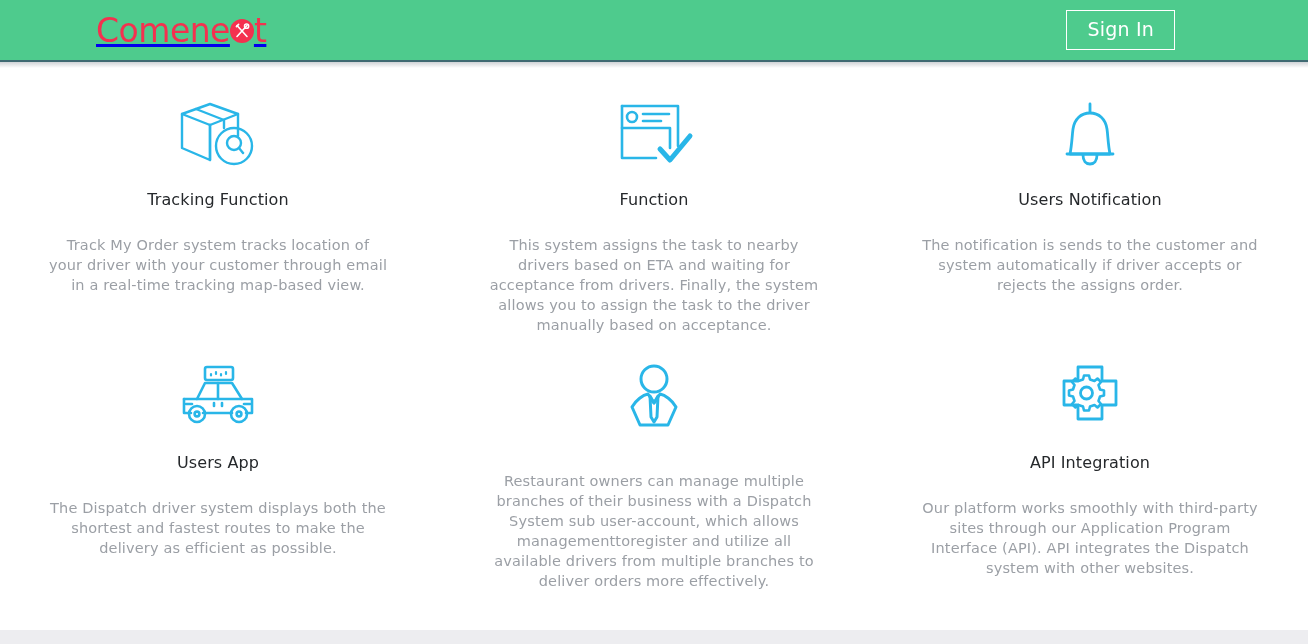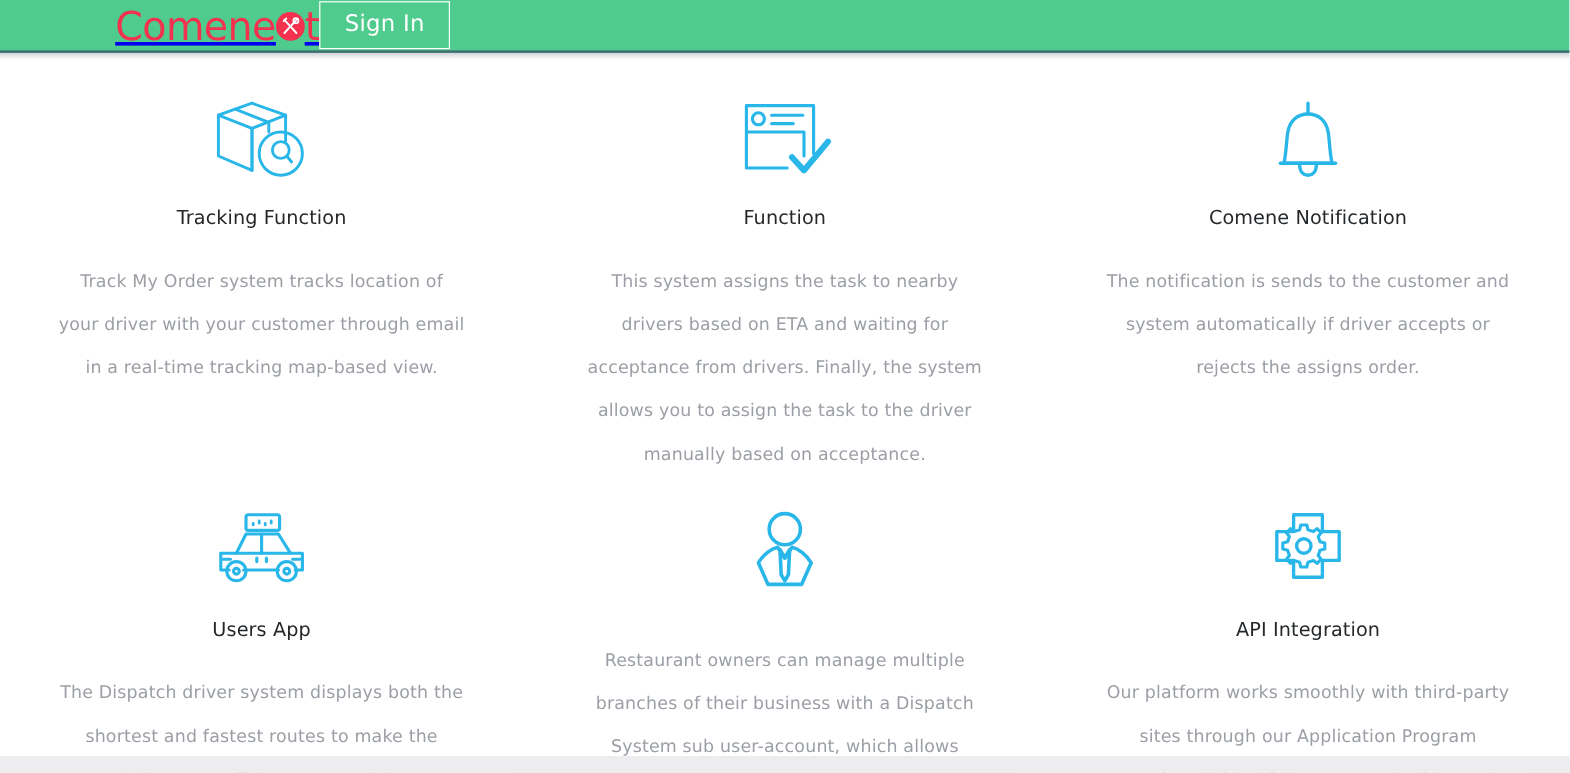--- a/index.html
+++ b/index.html
@@ -9,25 +9,25 @@
     height: 644px;
     overflow: hidden;
     background: #ffffff;
     font-family: "Liberation Sans", sans-serif;
   }
 
   
   .site-header {
     position: relative;
     width: 1308px;
-    height: 44px;
+    height: 62px;
     background: #4ECB8D;
     display: flex;
     align-items: center;
-    justify-content: flex-start;
+    justify-content: space-between;
     padding: 0 133px 0 96px;
     border-bottom: 2px solid #3f6a72;
   }
   .header-shadow {
     width: 1308px;
     height: 6px;
     background: linear-gradient(to bottom, rgba(120,130,140,0.35), rgba(255,255,255,0));
   }
 
   .brand {
@@ -93,21 +93,21 @@
     font-size: 16px;
     font-weight: 400;
     color: #25282b;
     margin-top: 8px;
     letter-spacing: 0.1px;
   }
 
   .feature-desc {
     font-family: "DejaVu Sans", sans-serif;
     font-size: 14.5px;
-    line-height: 36px;
+    line-height: 20px;
     color: #9b9fa5;
     margin-top: 26px;
     letter-spacing: 0.15px;
   }
 
   
   .bottom-band {
     position: absolute;
     left: 0;
     top: 630px;
@@ -179,21 +179,21 @@
 
   <section class="feature">
     <div class="feature-icon">
       <svg width="92" height="80" viewBox="0 0 92 80" fill="none" stroke="#29B6E8" stroke-width="2.8" stroke-linejoin="round" stroke-linecap="round">
         <line x1="46" y1="8" x2="46" y2="16"></line>
         <path d="M26 58 C28 48 28 40 29 33 C30.5 23 37 17 46 17 C55 17 61.5 23 63 33 C64 40 64 48 66 58 Z"></path>
         <line x1="23" y1="58" x2="69" y2="58"></line>
         <path d="M39 59 C39 65 42 68 46 68 C50 68 53 65 53 59"></path>
       </svg>
     </div>
-    <h3 class="feature-title">Comene Notification</h3>
+    <h3 class="feature-title">Users Notification</h3>
     <p class="feature-desc">The notification is sends to the customer and system automatically if driver accepts or rejects the assigns order.</p>
   </section>
 
   <section class="feature feature-row2">
     <div class="feature-icon">
       <svg width="92" height="80" viewBox="0 0 92 80" fill="none" stroke="#29B6E8" stroke-width="2.6" stroke-linejoin="round" stroke-linecap="round">
         <rect x="33" y="8" width="28" height="13" rx="2"></rect>
         <g stroke-width="2.2">
           <line x1="39" y1="15" x2="39" y2="16.5"></line>
           <line x1="44" y1="13" x2="44" y2="15"></line>

